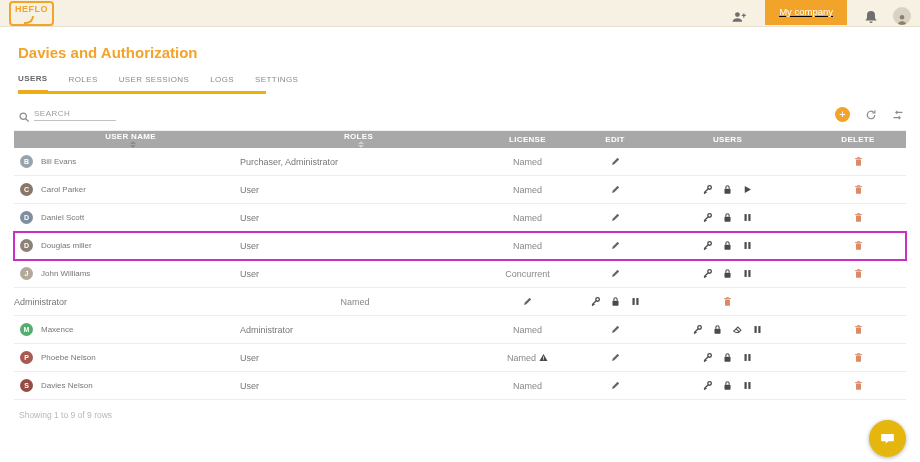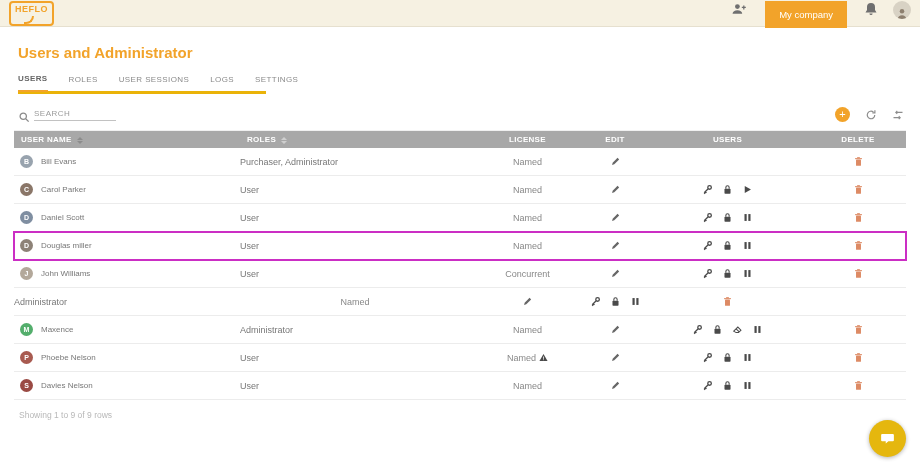--- a/index.html
+++ b/index.html
@@ -9,21 +9,21 @@
 
   
   .topbar { height:27px; background:var(--cream,#f6f1e2); display:flex; align-items:center;
     justify-content:space-between; border-bottom:1px solid #e6e0cf; padding-left:9px; }
   .logo { position:relative; display:inline-block; border:2px solid var(--orange,#f2a32a);
     border-radius:4px; padding:0px 4px 8px 4px; color:var(--orange,#f2a32a); font-weight:bold;
     font-size:9px; letter-spacing:.5px; line-height:13px; }
   .logo-tail { position:absolute; left:13px; top:13px; width:10px; height:8px;
     border:2px solid var(--orange,#f2a32a); border-top:none; border-left:none;
     border-radius:0 0 9px 0; background:transparent; }
-  .topbar-right { display:flex; align-items:flex-start; height:24px; }
+  .topbar-right { display:flex; align-items:flex-end; height:24px;text-decoration:underline; }
   .tb-icon { width:16px; height:16px; color:#6f6f6f; display:inline-flex; }
   .tb-icon svg { width:100%; height:100%; }
   .person-add-btn { margin-right:18px; }
   .company-btn { height:27px; padding:0 14px; background:var(--orange,#f2a32a); color:#fff;
     font-size:9.5px; }
   .bell-btn { margin:0 14px 0 16px; }
   .avatar-top { width:18px; height:18px; border-radius:50%; background:#d8d2c4; margin-right:9px;
     display:flex; align-items:flex-end; justify-content:center; overflow:hidden; }
   .avatar-top svg { width:12px; height:12px; color:#8d7f6e; }
 
@@ -52,21 +52,21 @@
     justify-content:center; padding-bottom:1px; }
   .tool-ic { width:12px; height:12px; color:#8d8d8d; display:inline-flex; }
   .tool-ic svg { width:100%; height:100%; }
 
   
   .table { margin-top:8px; border-top:1px solid #f0f0f0; }
   .thead, .trow { display:grid; grid-template-columns:226px 230px 115px 60px 165px auto;
     align-items:center; }
   .thead { background:var(--hdr,#a8a8a8); height:17px; color:#fff; font-size:8px;
     font-weight:bold; letter-spacing:.3px; }
-  .th { display:flex; align-items:flex-end; cursor:pointer; }
+  .th { display:flex; align-items:center; cursor:pointer;flex-direction:column; }
   .th.left { padding-left:7px; justify-content:flex-start; }
   .th.center { justify-content:center; }
   .sort-caret { display:inline-flex; flex-direction:column; margin-left:5px; gap:1px; }
   .sort-caret i { width:0; height:0; border-left:3px solid transparent; border-right:3px solid transparent; }
   .sort-caret .up { border-bottom:3px solid #cfcfcf; }
   .sort-caret .dn { border-top:3px solid #cfcfcf; }
   .sort-caret.active .up { border-bottom-color:#8c8c8c; }
   .sort-caret.active .dn { border-top-color:#8c8c8c; }
 
   .trow { height:28px; border-bottom:1px solid #ececec; background:#fff; }
@@ -121,21 +121,21 @@
     <div class="avatar-top">
       <svg viewBox="0 0 16 16">
           <circle cx="8" cy="5.5" r="3" fill="currentColor"></circle>
           <path d="M2.5 16c0-3.4 2.6-5 5.5-5s5.5 1.6 5.5 5z" fill="currentColor"></path>
         </svg>
     </div>
   </div>
 </div>
 
 <div class="main">
-  <h1>Users and Administrator</h1>
+  <h1>Davies and Authorization</h1>
 
   <div class="tabs" id="tabs">
       <button class="tab active">USERS</button>
       <button class="tab">ROLES</button>
       <button class="tab">USER SESSIONS</button>
       <button class="tab">LOGS</button>
       <button class="tab">SETTINGS</button>
     </div>
 
   <div class="search-row">

